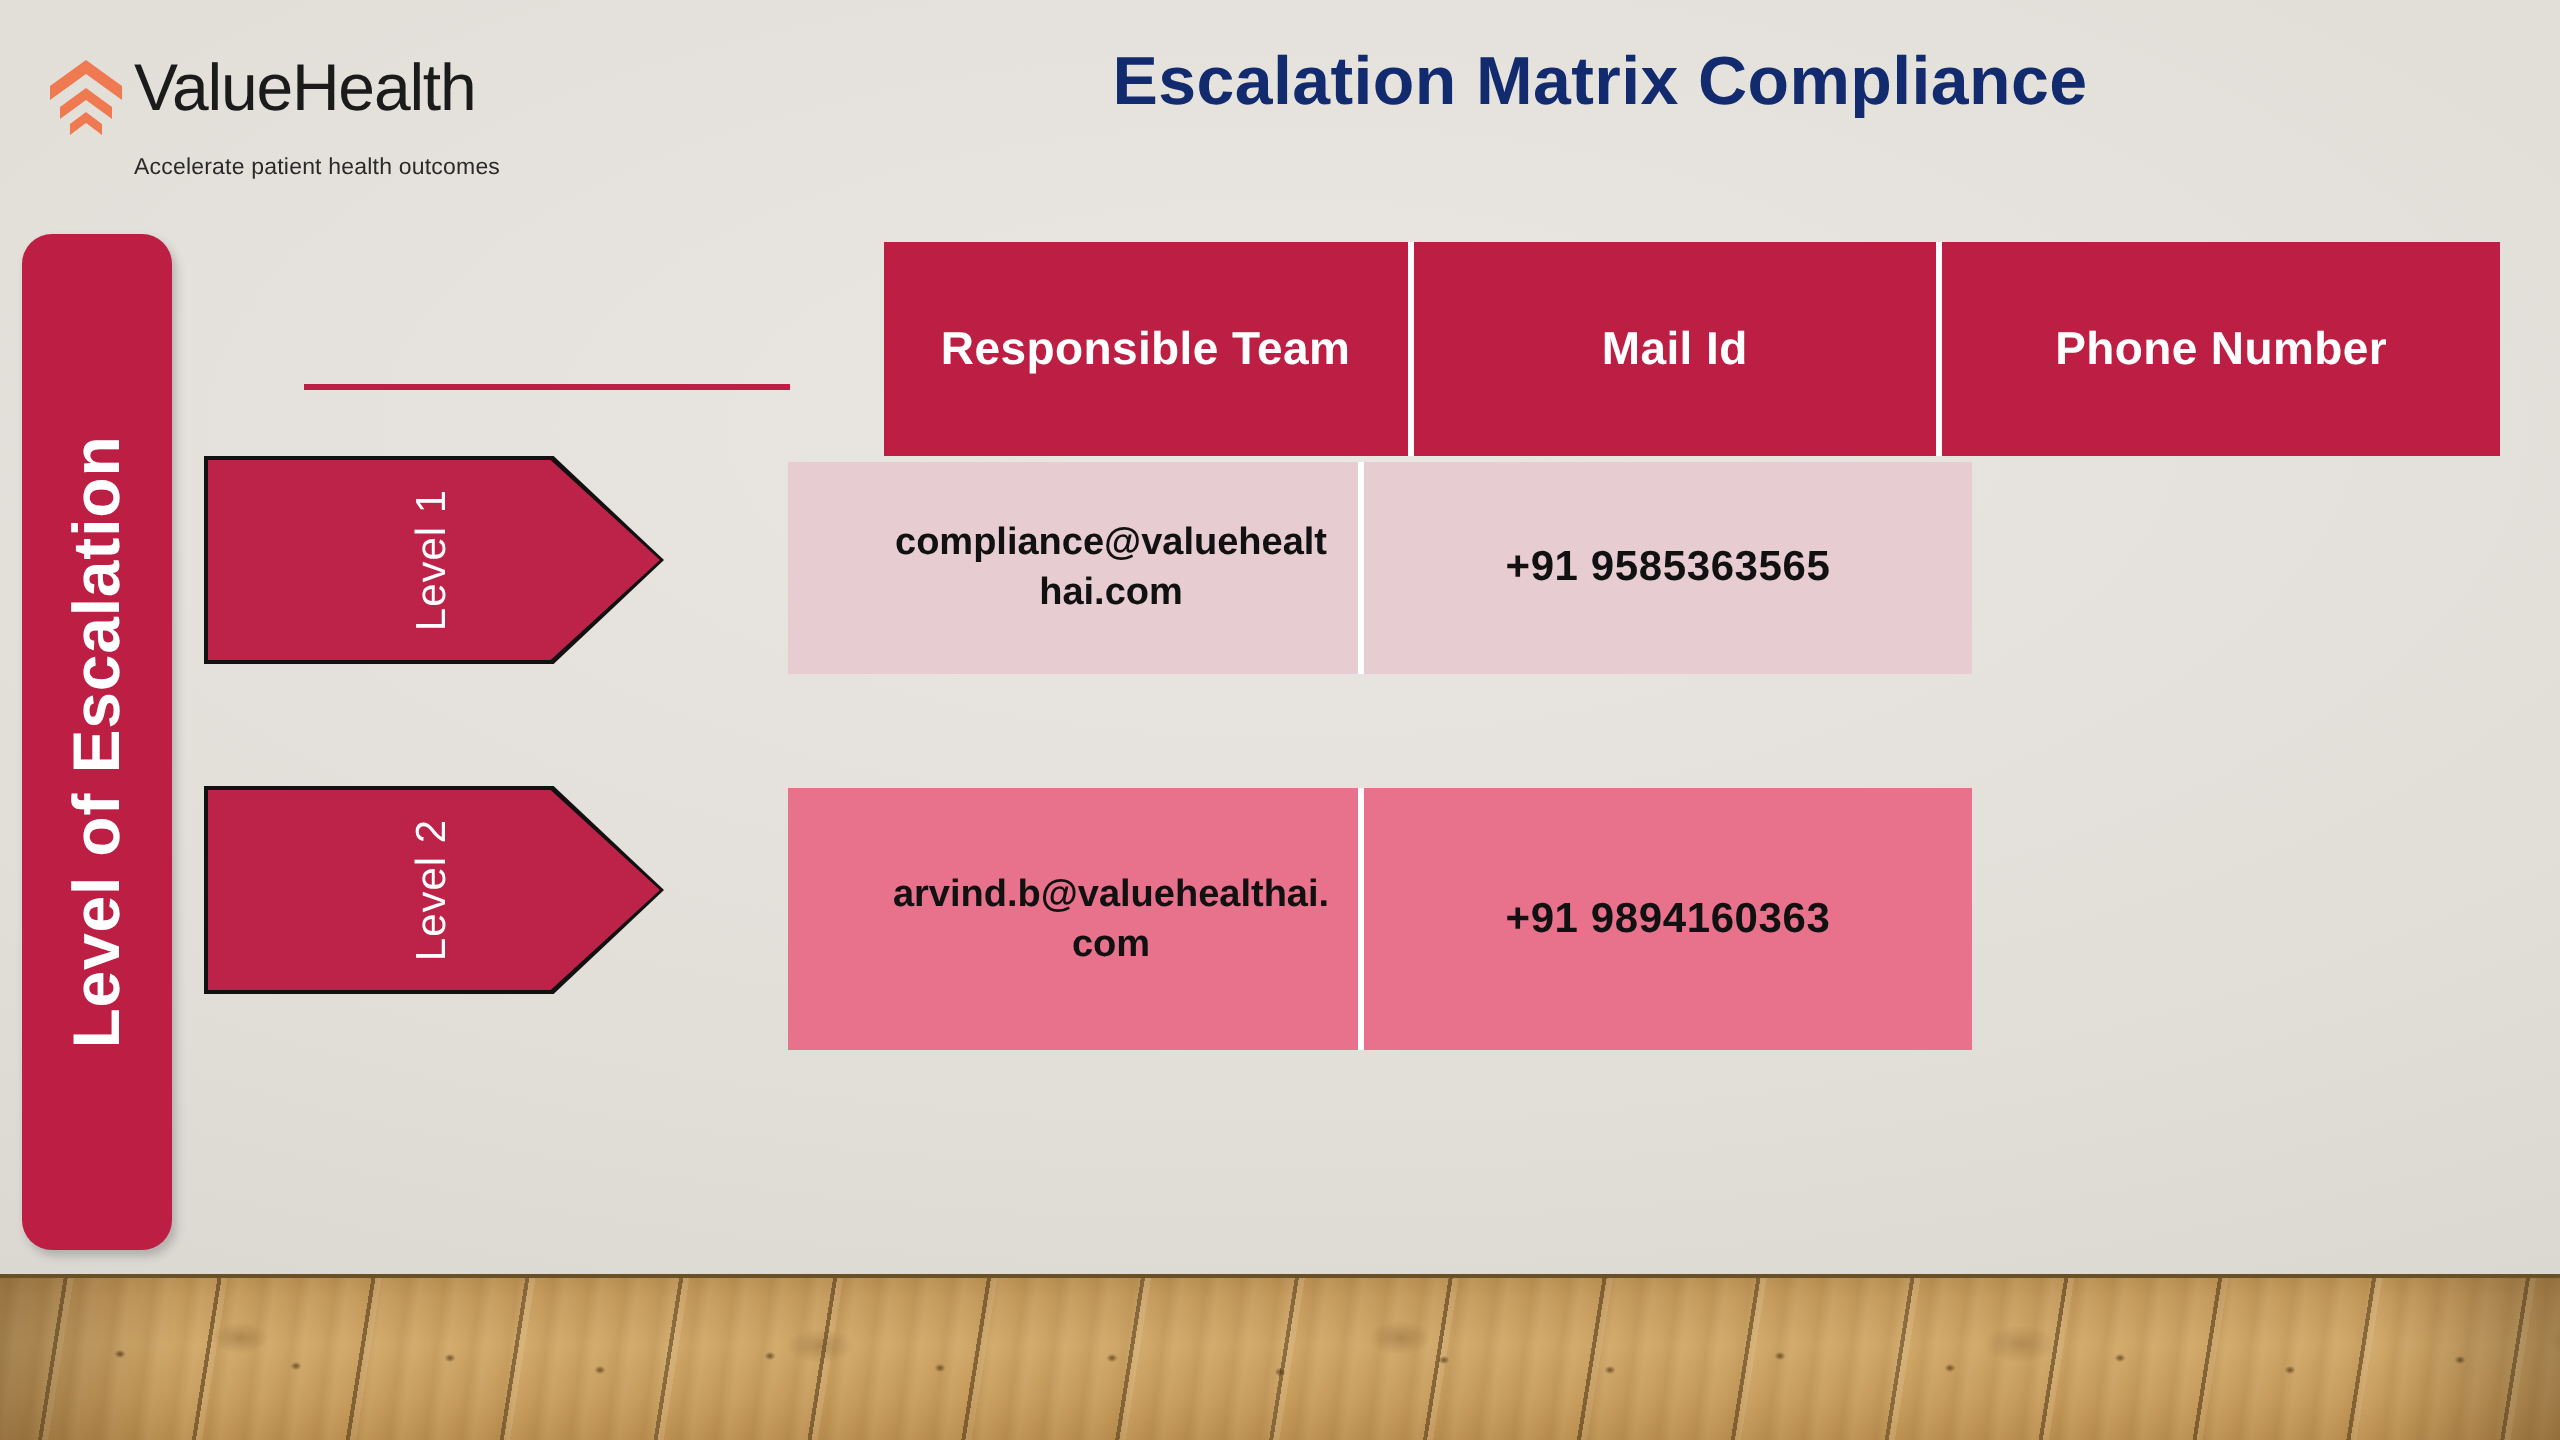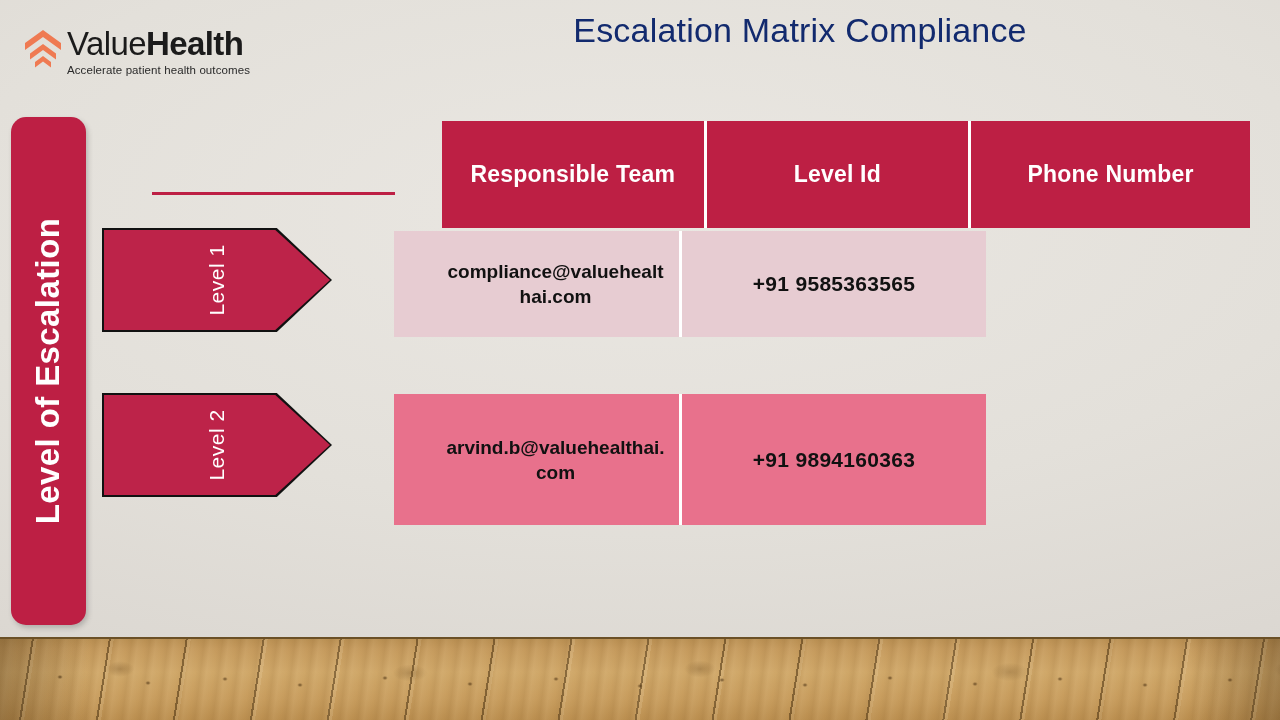--- a/index.html
+++ b/index.html
@@ -105,40 +105,40 @@
   #logo .mark { width: 38px; height: 40px; display: block; margin-top: 3px; }
   #logo .words { display: flex; flex-direction: column; }
   #logo .wordmark {
     font-size: 33px;
     line-height: 36px;
     letter-spacing: -0.6px;
     color: #1b1b1b;
     white-space: nowrap;
   }
   #logo .wordmark .w1 { font-weight: 400; }
-  #logo .wordmark .w2 { font-weight: 700; margin-top: 30px; }
+  #logo .wordmark .w2 { font-weight: 400; margin-top: 30px; }
   #logo .tagline {
     font-size: 11.5px;
     line-height: 14px;
     color: #2a2a2a;
     letter-spacing: 0.1px;
     text-align: center;
-    margin-top: 1px;
+    margin-top: 15px;
     white-space: nowrap;
   }
 
   
   #title {
     position: absolute;
     left: 360px;
-    top: 11px;
+    top: 22px;
     width: 880px;
     text-align: center;
     font-size: 34px;
-    font-weight: normal;
+    font-weight: bold;
     color: #122a6e;
     letter-spacing: 0.2px;
     white-space: nowrap;
   }
 
   
   #axis-bar {
     position: absolute;
     left: 11px;
     top: 117px;
@@ -300,21 +300,21 @@
     <div class="arrow-inner"></div>
     <div class="arrow-label">
       <span>Level 2</span>
     </div>
   </div>
 
   <div id="table">
 
     <div class="trow header-row">
       <div class="tcell col-0">Responsible  Team</div>
-      <div class="tcell col-1">Level Id</div>
+      <div class="tcell col-1">Mail Id</div>
       <div class="tcell col-2">Phone Number</div>
     </div>
 
     <div class="trow body-row-1">
       <div class="tcell col-1 f-mail">compliance@valuehealthai.com</div>
       <div class="tcell col-2 f-phone">+91 9585363565</div>
     </div>
 
     <div class="trow body-row-2">
       <div class="tcell col-1 f-mail">arvind.b@valuehealthai.com</div>

